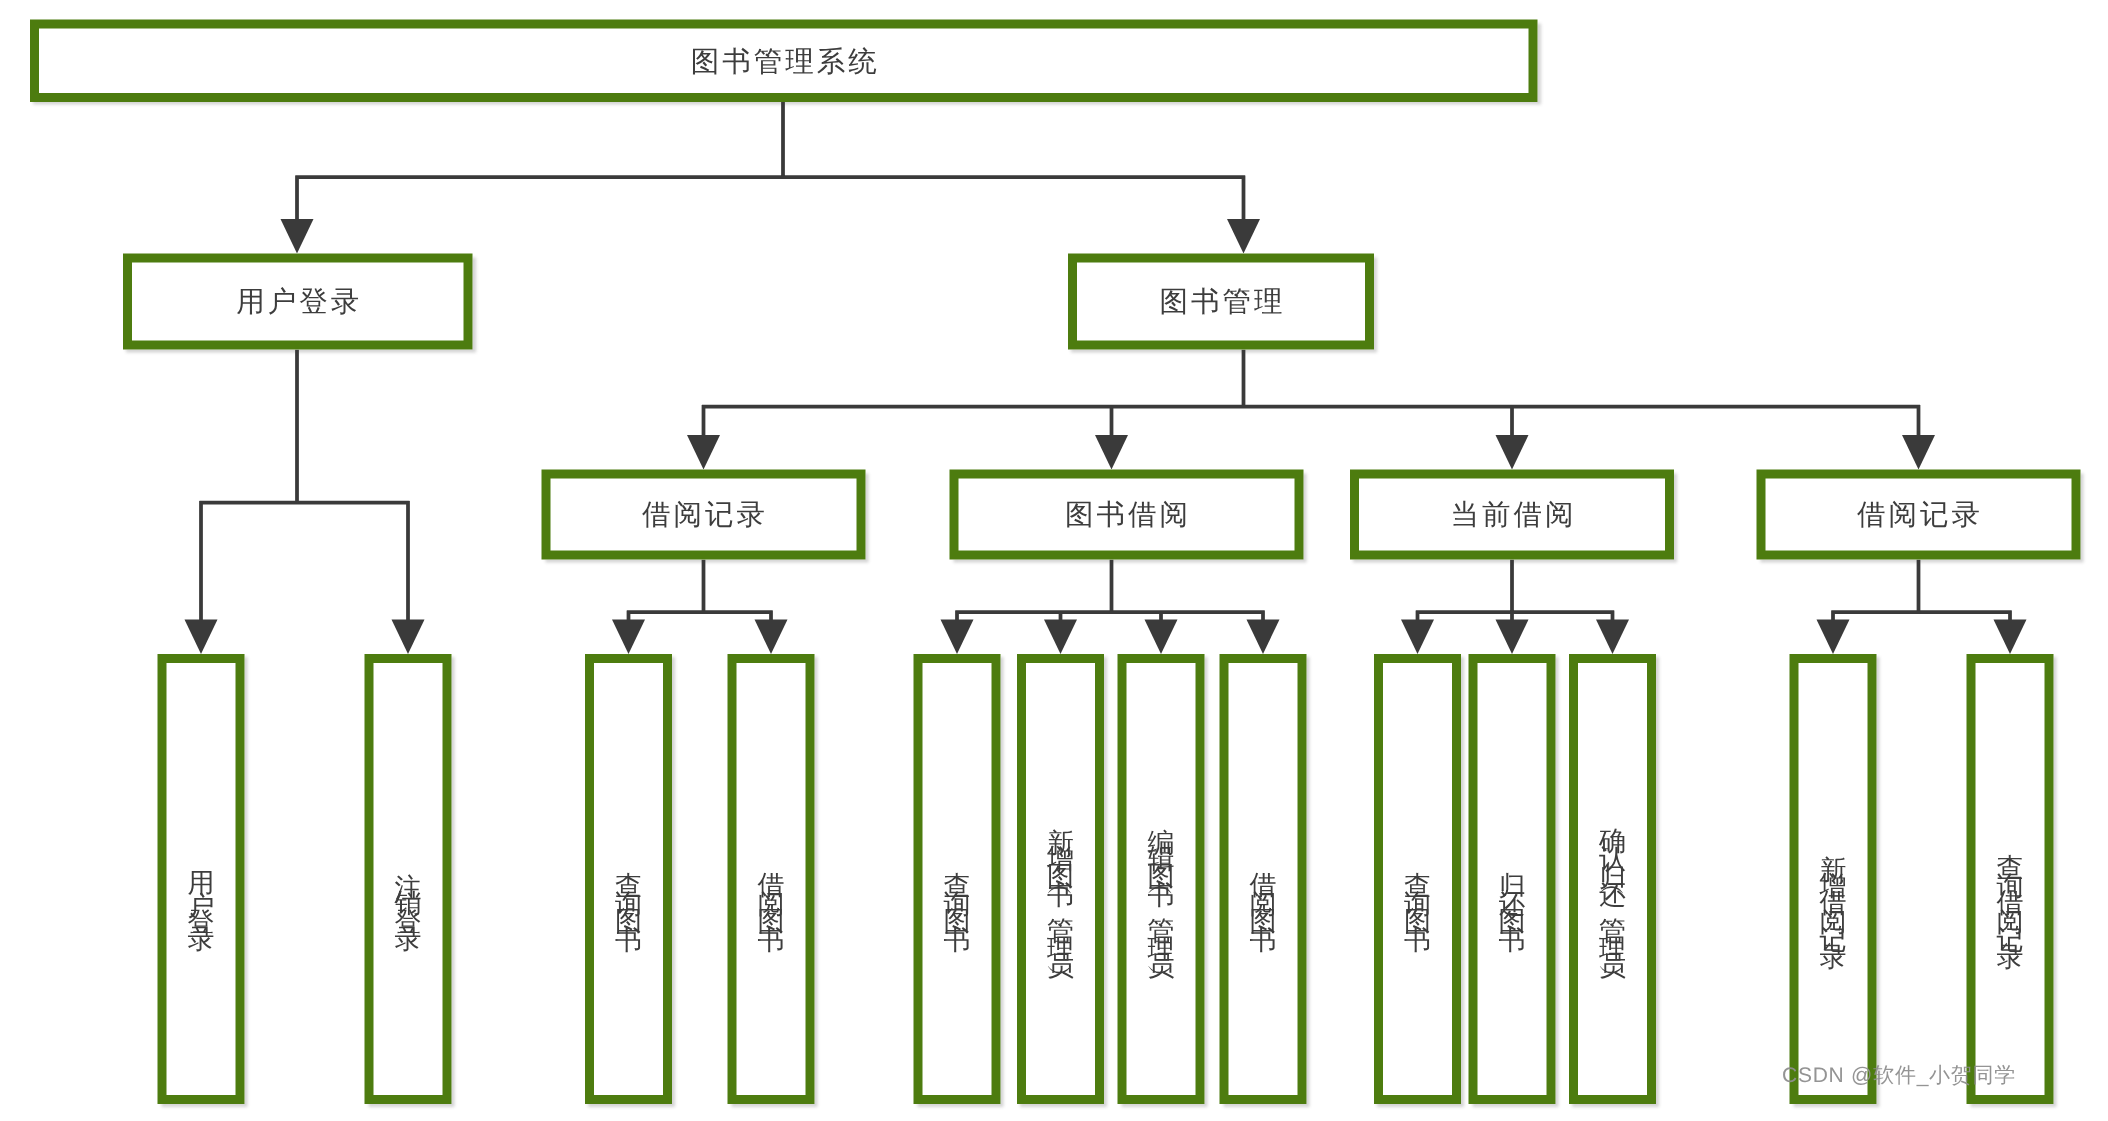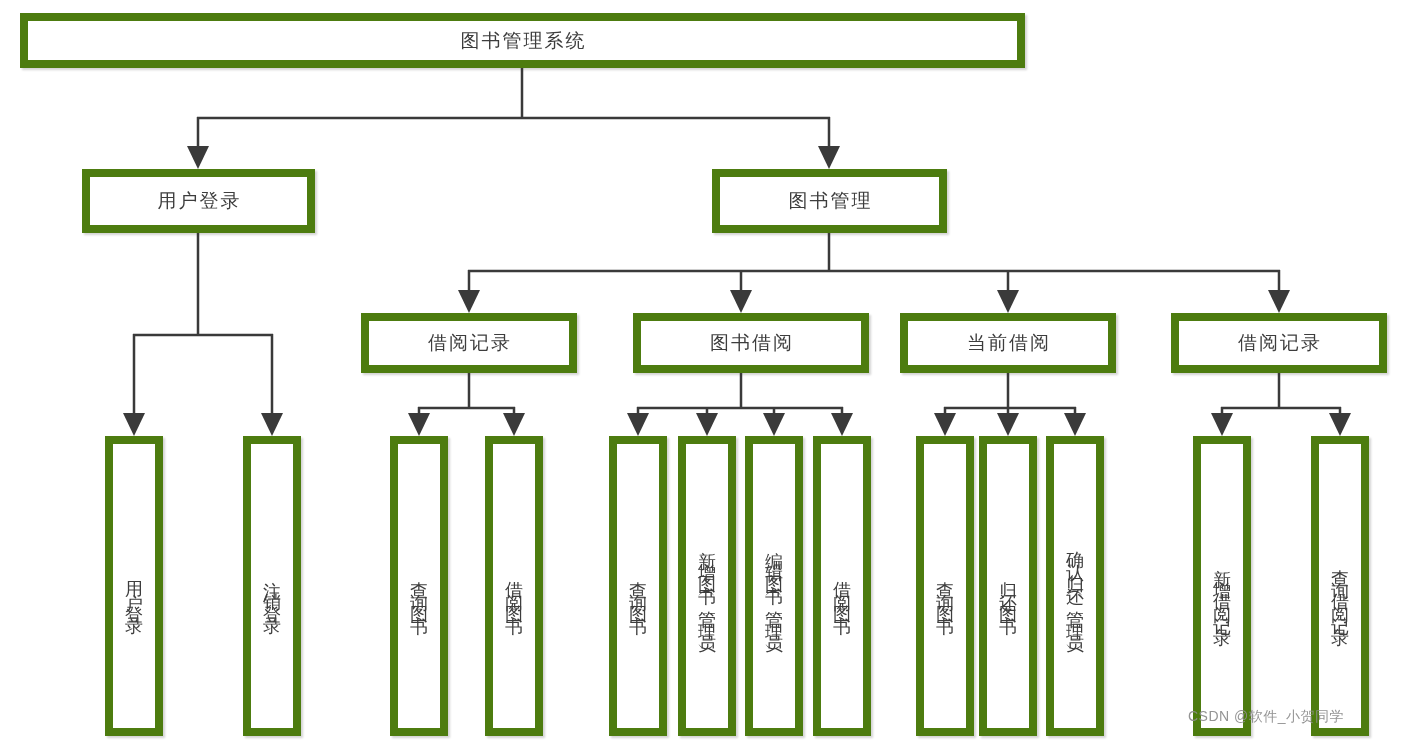--- a/index.html
+++ b/index.html
@@ -20,21 +20,21 @@
     left: 0;
     top: 0;
     width: 1405px;
     height: 747px;
     pointer-events: none;
   }
   .box {
     position: absolute;
     box-sizing: border-box;
     background: #ffffff;
-    border: 8px solid #4d7c0f;
+    border: 6px solid #4d7c0f;
     box-shadow: 2px 2px 2px rgba(60,60,60,0.22);
     display: flex;
     align-items: center;
     justify-content: center;
     color: #3d3d3d;
   }
   .h-label {
     font-size: 19px;
     letter-spacing: 2px;
     text-indent: 2px;
@@ -45,21 +45,21 @@
     text-orientation: mixed;
     font-size: 18px;
     line-height: 1;
     letter-spacing: 12px;
     padding-top: 10px;
     color: #3d3d3d;
   }
   
   .n-root { left: 20px;   top: 13px;  width: 1005px; height: 55px; }
   .n-2a   { left: 82px;   top: 169px; width: 233px;  height: 64px; }
-  .n-2b   { left: 712px;  top: 169px; width: 235px;  height: 64px; }
+  .n-2b   { left: 712px;  top: 169px; width: 204px;  height: 64px; }
   .n-3a   { left: 361px;  top: 313px; width: 216px;  height: 60px; }
   .n-3b   { left: 633px;  top: 313px; width: 236px;  height: 60px; }
   .n-3c   { left: 900px;  top: 313px; width: 216px;  height: 60px; }
   .n-3d   { left: 1171px; top: 313px; width: 216px;  height: 60px; }
   .leaf   { top: 436px; width: 58px; height: 300px; }
   .l-a1 { left: 105px; }
   .l-a2 { left: 243px; }
   .l-b1 { left: 390px; }
   .l-b2 { left: 485px; }
   .l-c1 { left: 609px; }

